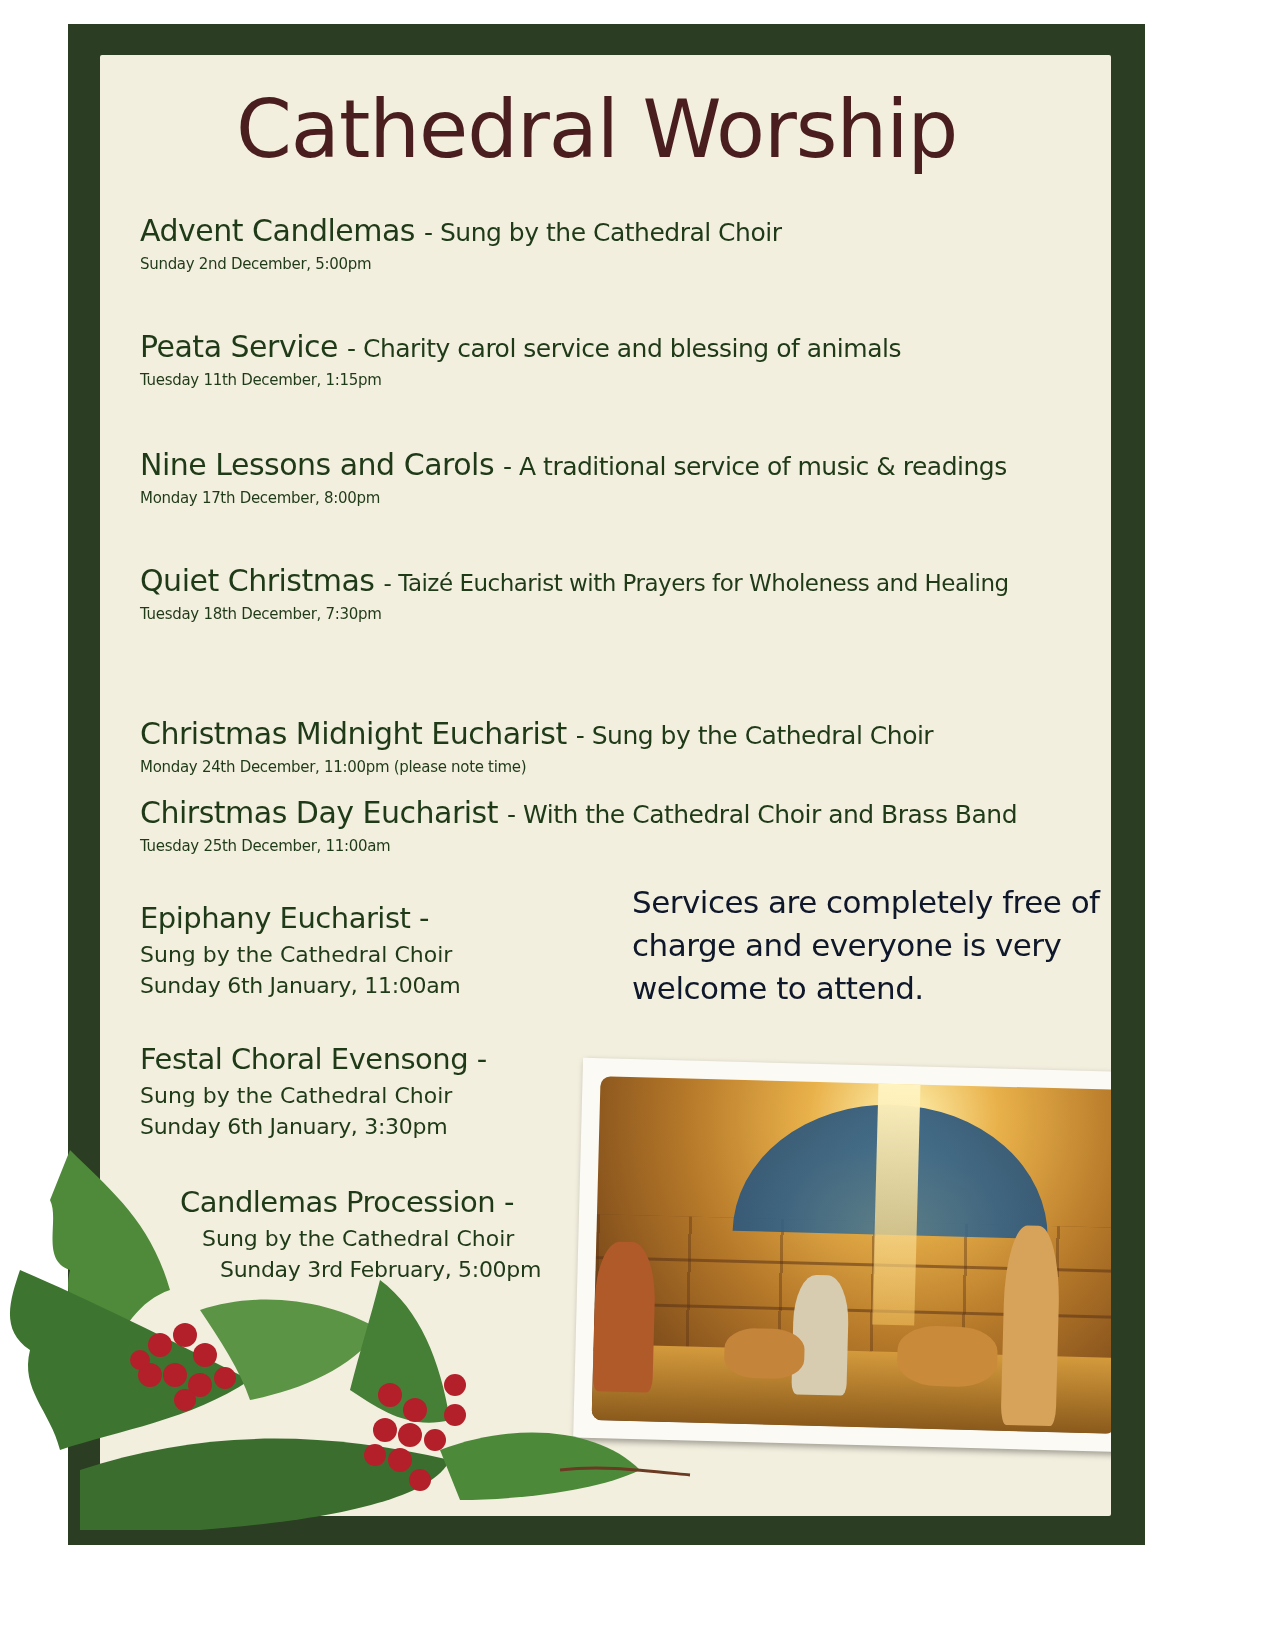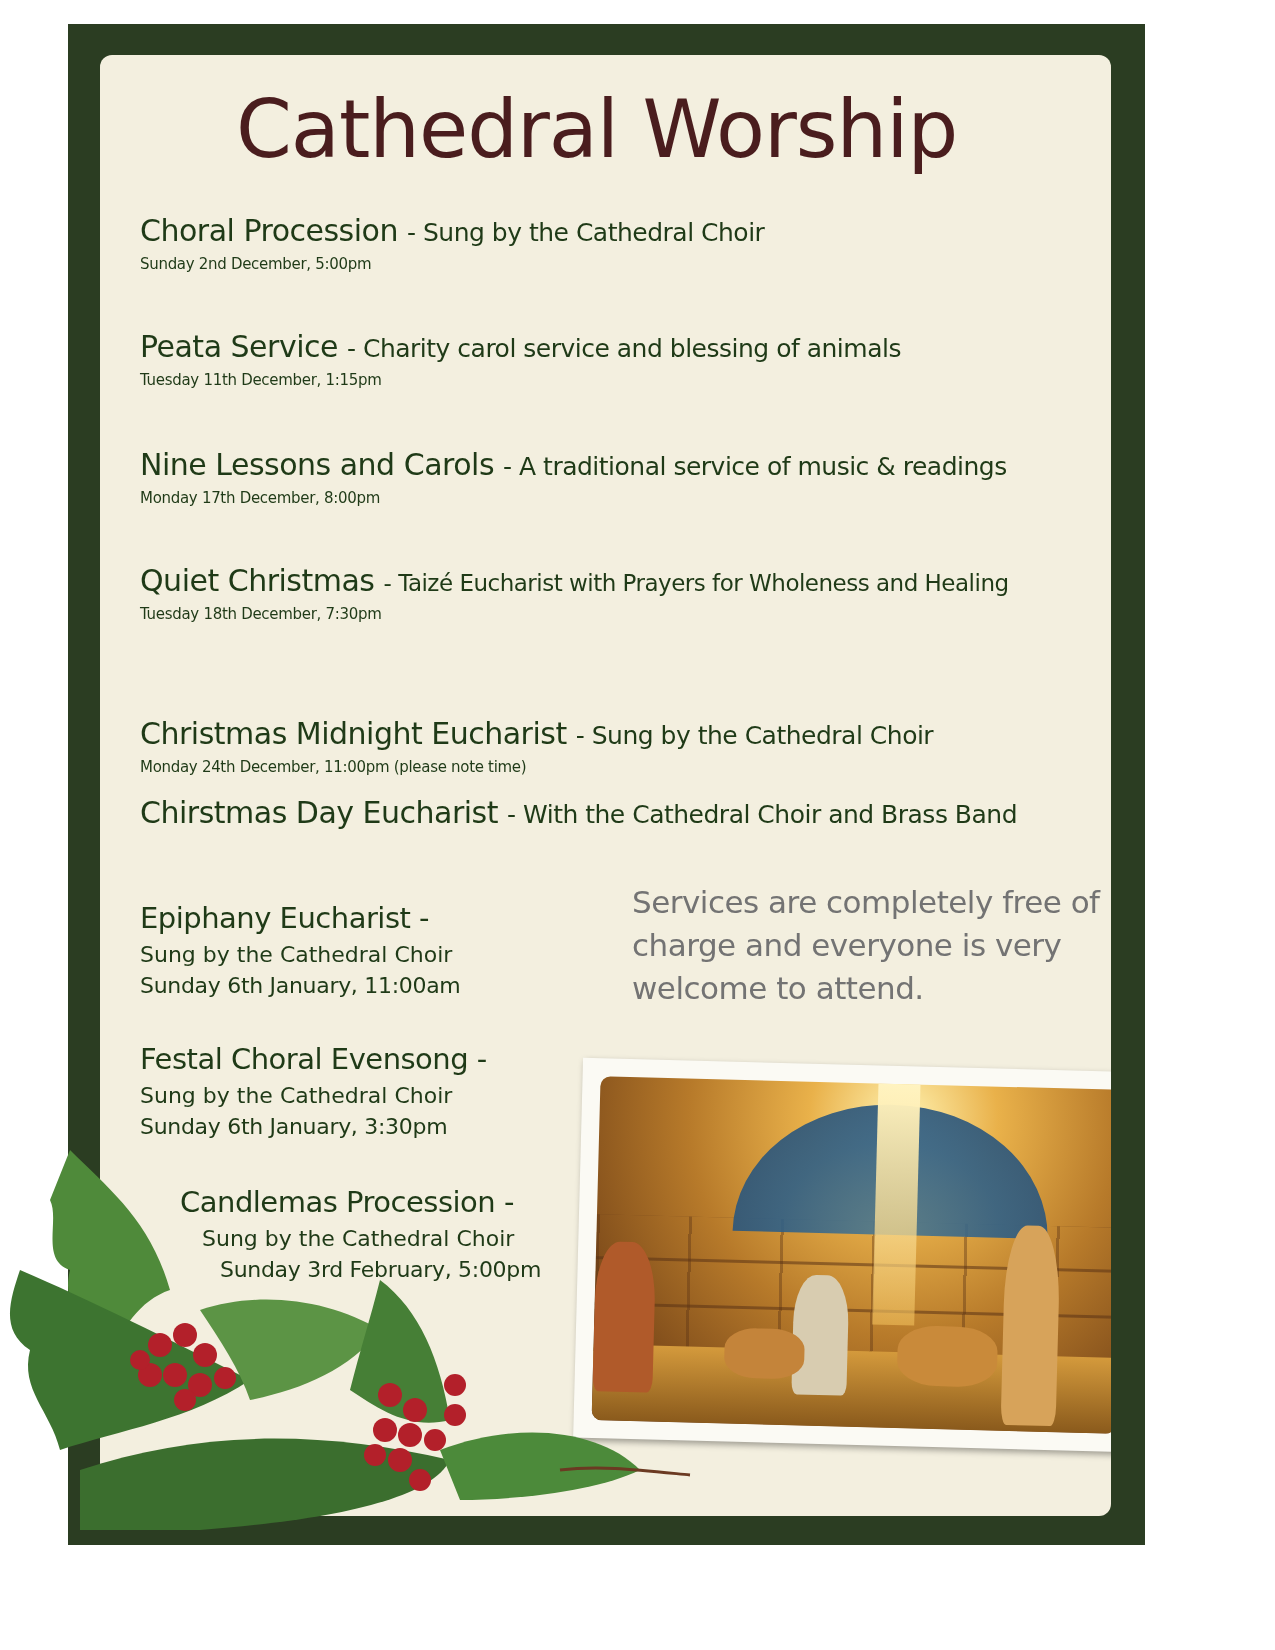--- a/index.html
+++ b/index.html
@@ -1,27 +1,27 @@
 <!DOCTYPE html>
 <html><head>
 <meta charset="utf-8">
 <style>
   html, body { margin:0; padding:0; background:#ffffff; }
   body { width:1275px; height:1650px; position:relative; overflow:hidden; font-family:"DejaVu Sans", sans-serif; }
   .frame { position:absolute; left:68px; top:24px; width:1077px; height:1521px; background:#2b3d22; }
-  .panel { position:absolute; left:32px; top:31px; width:1011px; height:1461px; background:#f3efdf; border-radius:12px; overflow:hidden; }
+  .panel { position:absolute; left:32px; top:31px; width:1011px; height:1461px; background:#f3efdf; border-radius:2px; overflow:hidden; }
   .title { position:absolute; left:136px; top:28px; font-family:"DejaVu Sans", sans-serif; font-size:80px; color:#4a1d1e; letter-spacing:-1px; font-weight:400; white-space:nowrap; }
   .evt { position:absolute; color:#1f3a17; white-space:nowrap; }
   .evt .head { font-size:30px; letter-spacing:-0.5px; line-height:36px; }
   .evt .head .sub { font-size:25px; }
   .evt .date { font-size:15px; line-height:26px; letter-spacing:-0.3px; }
   .evt.stack .head { font-size:29px; line-height:38px; }
   .evt.stack .line2 { font-size:22px; line-height:36px; }
   .evt.stack .date { font-size:22px; }
-  .notice { position:absolute; left:532px; top:826px; width:470px; font-size:31px; line-height:43px; color:#737373; letter-spacing:-0.5px; }
+  .notice { position:absolute; left:532px; top:826px; width:470px; font-size:31px; line-height:43px; color:#0f172a; letter-spacing:-0.5px; }
   .photo { position:absolute; left:478px; top:1010px; width:560px; height:380px; background:#fbfaf4; transform:rotate(1.5deg); box-shadow:2px 3px 6px rgba(0,0,0,0.35); }
   .photo-inner { position:absolute; left:18px; top:18px; right:18px; bottom:18px; border-radius:10px; overflow:hidden;
     background: radial-gradient(ellipse at 58% 10%, #fff2b0 0%, #e9b14a 22%, #b77a2a 50%, #6a3b15 90%); }
   .sky { position:absolute; left:26%; top:6%; width:60%; height:38%; border-radius:50% 50% 0 0 / 100% 100% 0 0;
     background: radial-gradient(ellipse at 50% 100%, #4f7a8f 0%, #2f5f86 50%, #244a70 100%); opacity:0.9; }
   .beam { position:absolute; left:53%; top:0; width:8%; height:70%; background:linear-gradient(#fff3c0, rgba(240,190,90,0.6)); }
   .bricks { position:absolute; left:0; right:0; top:40%; bottom:20%;
     background-image: repeating-linear-gradient(0deg, rgba(90,50,20,0.55) 0 3px, transparent 3px 46px),
       repeating-linear-gradient(90deg, rgba(90,50,20,0.4) 0 3px, transparent 3px 92px); }
   .straw { position:absolute; left:0; right:0; bottom:0; height:22%; background:linear-gradient(#d49a3c, #8a5a1c); }
@@ -30,21 +30,21 @@
 </style>
 </head>
 <body>
 
 <div class="frame">
   <div class="panel">
 
     <div class="title">Cathedral Worship</div>
 
     <div class="evt" style="left:40px;top:158px;">
-      <div class="head"><span>Choral Procession</span> <span class="sub">- Sung by the Cathedral Choir</span></div>
+      <div class="head"><span>Advent Candlemas</span> <span class="sub">- Sung by the Cathedral Choir</span></div>
       <div class="date">Sunday 2nd December, 5:00pm</div>
     </div>
 
     <div class="evt" style="left:40px;top:274px;">
       <div class="head"><span>Peata Service</span> <span class="sub">- Charity carol service and blessing of animals</span></div>
       <div class="date">Tuesday 11th December, 1:15pm</div>
     </div>
 
     <div class="evt" style="left:40px;top:392px;">
       <div class="head"><span>Nine Lessons and Carols</span> <span class="sub">- A traditional service of music &amp; readings</span></div>
@@ -56,20 +56,21 @@
       <div class="date">Tuesday 18th December, 7:30pm</div>
     </div>
 
     <div class="evt" style="left:40px;top:624px;margin-top:37px;">
       <div class="head"><span>Christmas Midnight Eucharist</span> <span class="sub">- Sung by the Cathedral Choir</span></div>
       <div class="date">Monday 24th December, 11:00pm (please note time)</div>
     </div>
 
     <div class="evt" style="left:40px;top:740px;">
       <div class="head"><span>Chirstmas Day  Eucharist</span> <span class="sub">- With the Cathedral Choir and Brass Band</span></div>
+      <div class="date">Tuesday 25th December, 11:00am</div>
     </div>
 
     <div class="evt stack" style="left:40px;top:844px;">
       <div class="head">Epiphany Eucharist -</div>
       <div class="line2">Sung by the Cathedral Choir</div>
       <div class="date">Sunday 6th January, 11:00am</div>
     </div>
 
     <div class="evt stack" style="left:40px;top:985px;">
       <div class="head">Festal Choral Evensong -</div>

